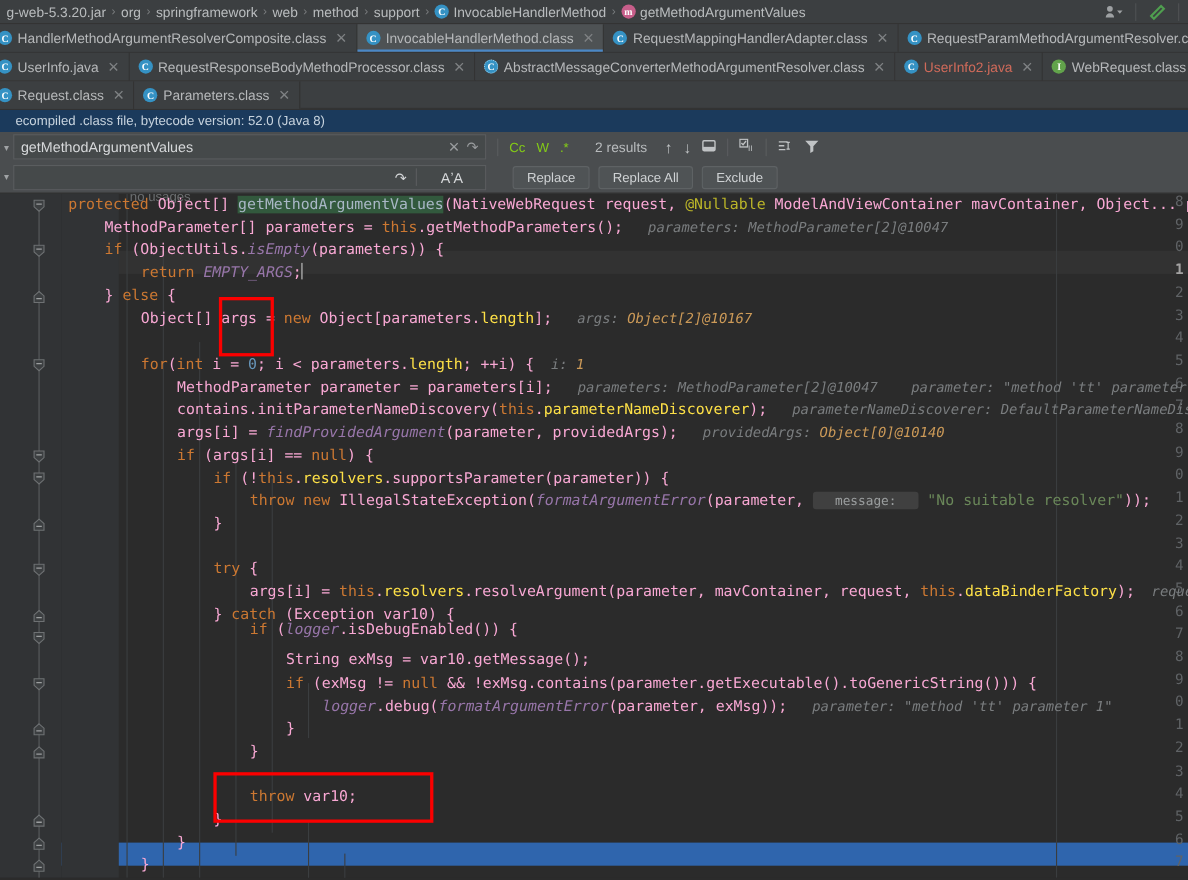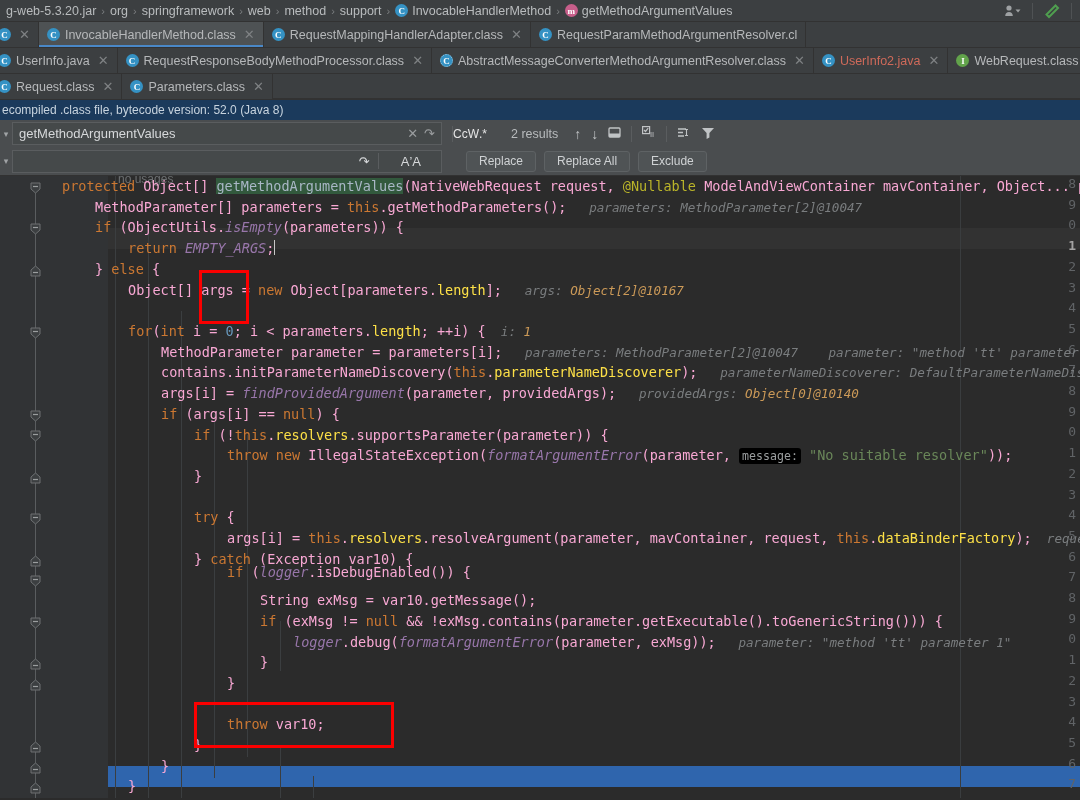--- a/index.html
+++ b/index.html
@@ -46,36 +46,36 @@
   .tab.active::after {
     content: ""; position: absolute; left: 0; right: 0; bottom: 0; height: 2px; background: #4a88c7;
   }
   .tab .close { color: #7f8284; font-size: 13px; margin-left: 3px; line-height: 1; }
   .tab .label.red { color: #cf6a5a; }
   .tab-filler { flex: 1; background: #3c3f41; border-bottom: 1px solid #323232; }
 
   
   .notice {
     height: 20px; background: #1b3a5c; color: #c7d3de; font-size: 12px;
-    display: flex; align-items: center; padding-left: 2px;
+    display: flex; align-items: center; padding-left: 14px;
   }
 
   
   .findpanel { background: #4a4d4f; border-bottom: 1px solid #323232; }
   .findrow { display: flex; align-items: center; height: 27px; }
   .find-collapse { width: 12px; text-align: center; color: #a0a3a5; font-size: 9px; }
   .find-field {
     flex: 0 0 auto; width: 430px; display: flex; align-items: center;
     background: #45494a; height: 23px; padding: 0 6px; color: #d6d8da; font-size: 13px;
     border: 1px solid #5a5d5f;
   }
   .find-field .val { flex: 1; }
   .find-field .fi { color: #9a9d9f; font-size: 13px; margin-left: 6px; }
-  .find-opts { display: flex; align-items: center; padding: 0 10px;
-               color: #e5e5e5; font-size: 12px; }
+  .find-opts { display: flex; align-items: center; gap: 10px; padding: 0 10px;
+               color: #84cc16; font-size: 12px; }
   .find-results { color: #b8bbbd; font-size: 12.5px; margin-left: 14px; }
   .find-actions { display: flex; align-items: center; gap: 10px; margin-left: 16px; color: #c0c3c5; }
   .find-actions .gi { font-size: 14px; }
   .btn {
     height: 21px; padding: 0 12px; background: #4f5355; border: 1px solid #5e6264;
     border-radius: 3px; color: #cfd2d4; font-size: 12px; display: flex;
     align-items: center; justify-content: center;
   }
   .replace-row { display: flex; align-items: center; height: 28px; }
   .replace-field {
@@ -123,21 +123,21 @@
   .str  { color: #6a8759; }
   .num  { color: #6897bb; }
   .fld  { color: #fde047; }
   .stat { color: #9876aa; font-style: italic; }
   .anno { color: #bbb529; }
   .txt  { color: #f9a8d4; }
   .hint { color: #7a7d7f; font-style: italic; font-size: 12.6px; }
   .hintv{ color: #cc9a58; font-style: italic; font-size: 12.6px; }
   .paramhint {
     color: #9b9e9f; font-style: normal; font-size: 11.6px;
-    background: #000000; border-radius: 3px; padding: 1px 3px;
+    background: #404040; border-radius: 3px; padding: 1px 20px;
   }
   .hl-green { background: #32593d; color: #a9b7c6; }
   .caret { display:inline-block; width:1px; height:15px; background:#c8c8c8; vertical-align:-2px; }
 
   
   .redbox { position: absolute; border: 3px solid #fb0000; pointer-events: none; }
 </style>
 </head>
 <body>
 
@@ -194,20 +194,21 @@
       </div>
       <div class="vdiv"></div>
     </div>
   </div>
 
   <div class="tabrows">
 
     <div class="tabrow">
       <div class="tab" style="margin-left:-10px;">
         <span class="ic ic-class">C</span>
+        <span class="label">HandlerMethodArgumentResolverComposite.class</span>
         <span class="close">✕</span>
       </div>
       <div class="tab active">
         <span class="ic ic-class">C</span>
         <span class="label">InvocableHandlerMethod.class</span>
         <span class="close">✕</span>
       </div>
       <div class="tab">
         <span class="ic ic-class">C</span>
         <span class="label">RequestMappingHandlerAdapter.class</span>

